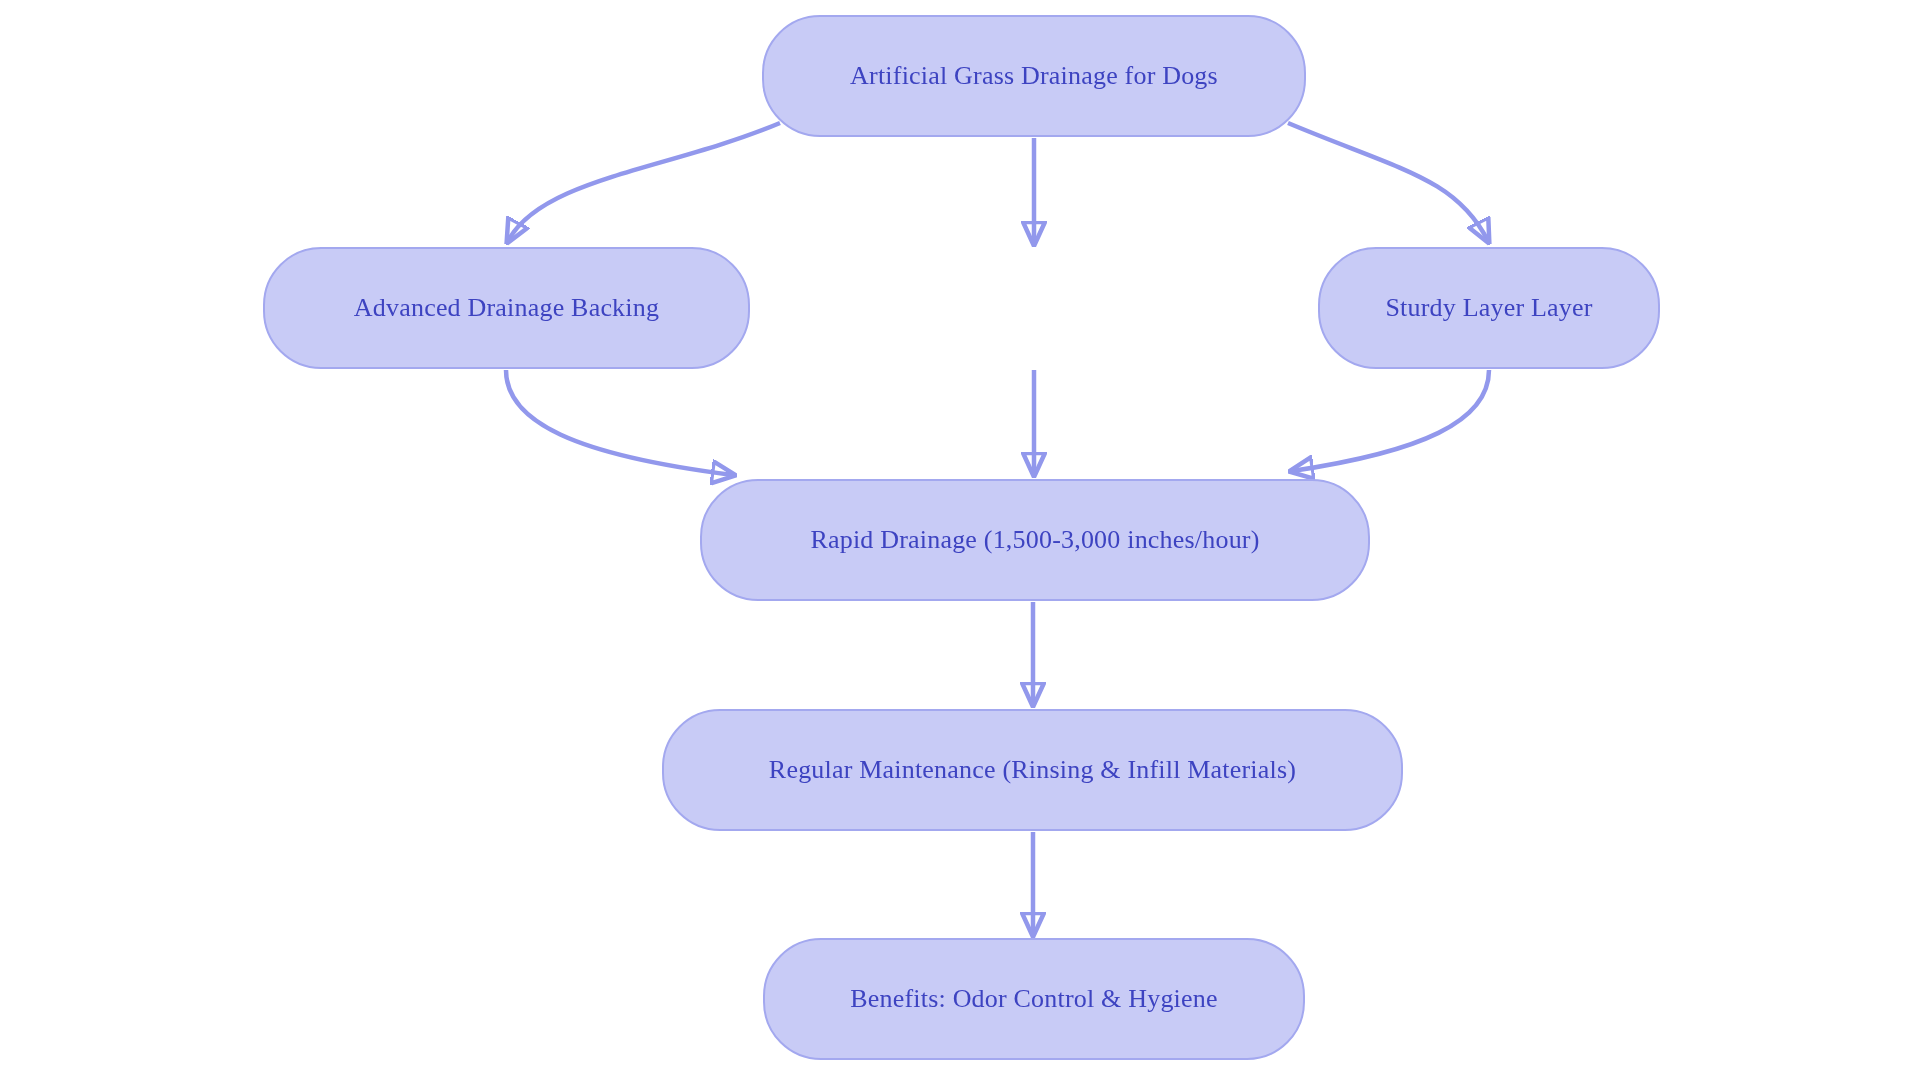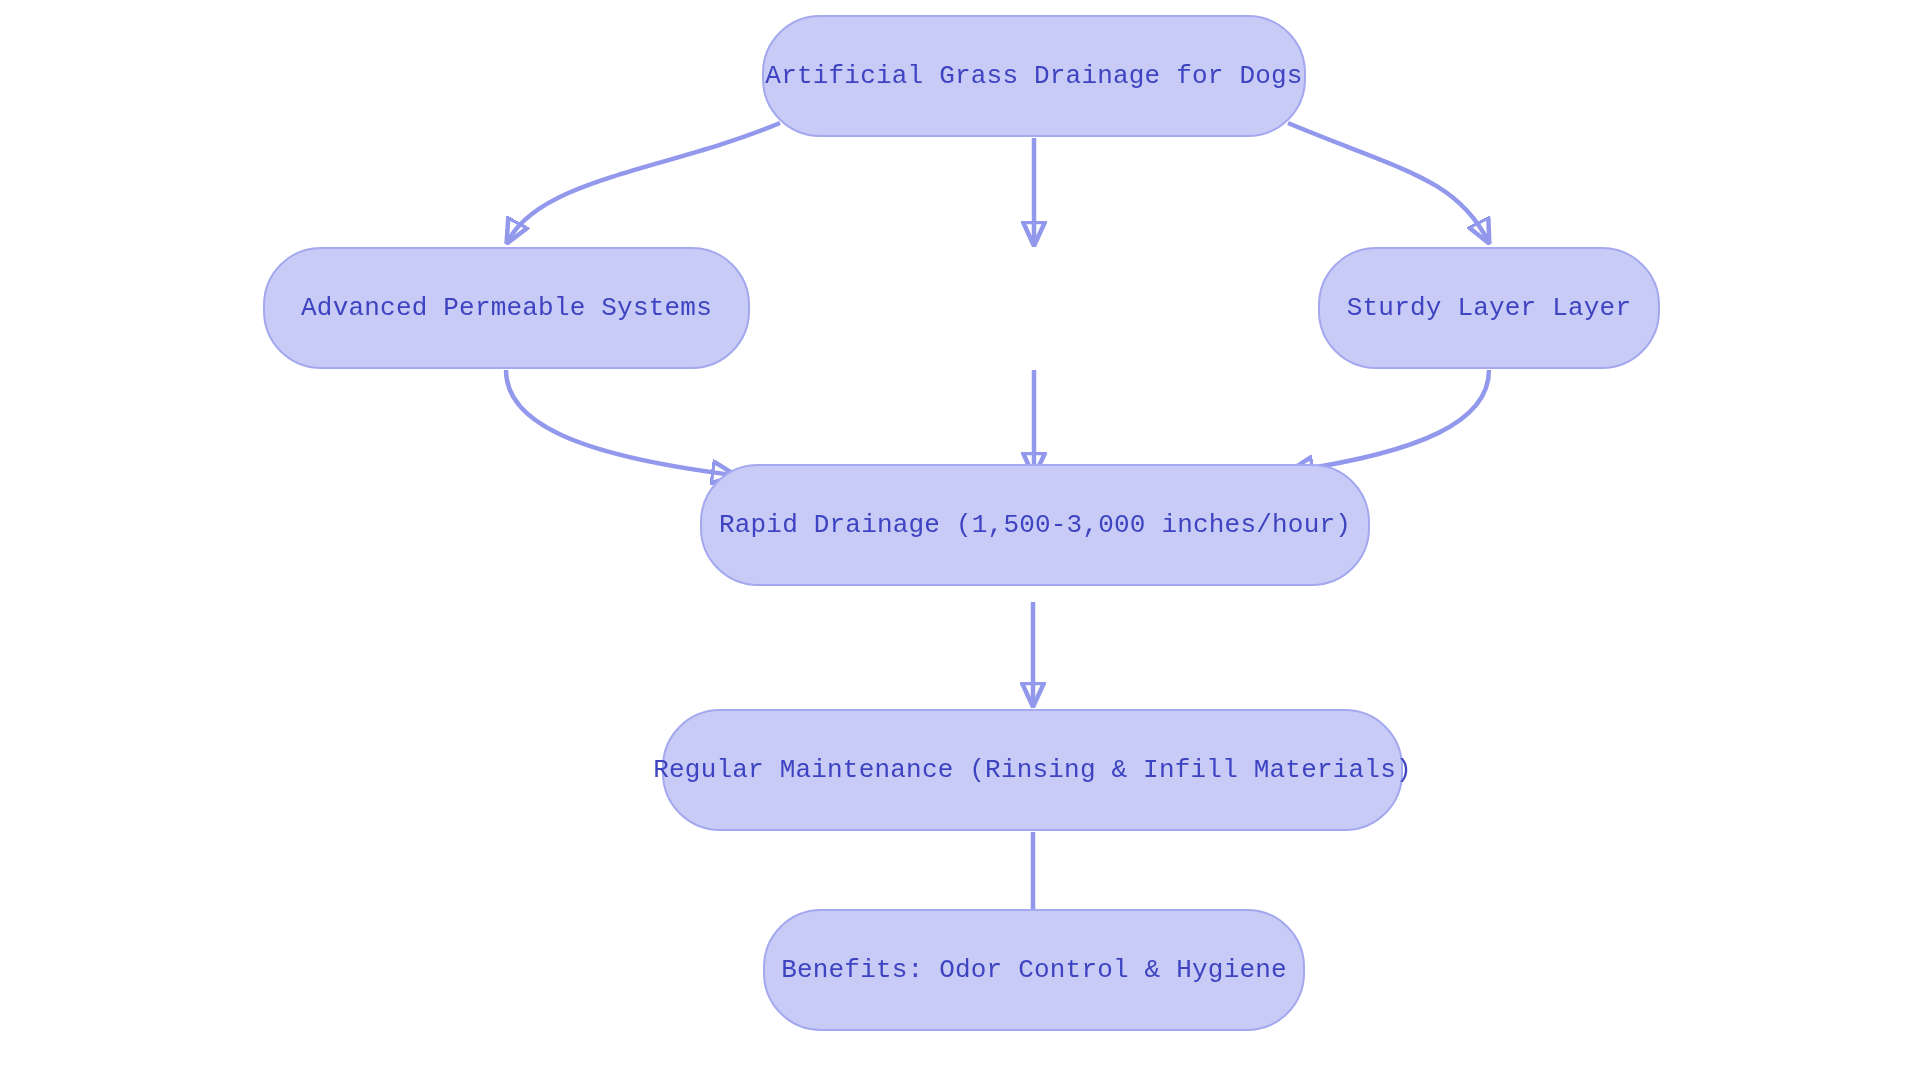--- a/index.html
+++ b/index.html
@@ -10,21 +10,21 @@
     --text: #3d43c1;
   }
   * { margin: 0; padding: 0; box-sizing: border-box; }
   html, body { background: var(--bg); }
   .canvas {
     position: relative;
     width: 1920px;
     height: 1083px;
     background: var(--bg);
     overflow: hidden;
-    font-family: Liberation Mono, monospace;
+    font-family: Liberation Serif, serif;
   }
   .edges {
     position: absolute;
     left: 0; top: 0;
     width: 1920px; height: 1083px;
     pointer-events: none;
   }
   .edges path { stroke: var(--arrow); stroke-width: 4.5; fill: none; }
   .node {
     position: absolute;
@@ -37,23 +37,23 @@
     color: var(--text);
     font-size: 26px;
     letter-spacing: 0.2px;
     text-align: center;
     white-space: nowrap;
   }
   .node-root      { left: 762px;  top: 15px;  width: 544px; height: 122px; }
   .node-advanced  { left: 263px;  top: 247px; width: 487px; height: 122px; }
   .node-permeable { left: 856px;  top: 247px; width: 356px; height: 122px; }
   .node-sturdy    { left: 1318px; top: 247px; width: 342px; height: 122px; }
-  .node-rapid     { left: 700px;  top: 464px; width: 670px; height: 122px; justify-content: center; }
+  .node-rapid     { left: 700px;  top: 479px; width: 670px; height: 122px; justify-content: center; }
   .node-regular   { left: 662px;  top: 709px; width: 741px; height: 122px; justify-content: center; }
-  .node-benefits  { left: 763px;  top: 909px; width: 542px; height: 122px; }
+  .node-benefits  { left: 763px;  top: 938px; width: 542px; height: 122px; }
 </style>
 </head>
 <body>
 
 <div class="canvas">
 
   <svg class="edges" viewBox="0 0 1920 1083" xmlns="http://www.w3.org/2000/svg">
     <defs>
       <marker id="arrowhead" viewBox="0 0 26 26" refX="22" refY="13" markerWidth="26" markerHeight="26" markerUnits="userSpaceOnUse" orient="auto">
         <path d="M1,2 L25,13 L1,24 Z" fill="#9298ec" stroke="none"></path>
@@ -67,21 +67,21 @@
     <path d="M 1489 370 C 1489 422, 1420 452, 1292 471" marker-end="url(#arrowhead)"></path>
     <path d="M 1033 602 L 1033 704" marker-end="url(#arrowhead)"></path>
     <path d="M 1033 832 L 1033 934" marker-end="url(#arrowhead)"></path>
   </svg>
 
   <div class="node node-root">
     <span>Artificial Grass Drainage for Dogs</span>
   </div>
 
   <div class="node node-advanced">
-    <span>Advanced Permeable Systems</span>
+    <span>Advanced Drainage Backing</span>
   </div>
 
 
   <div class="node node-sturdy">
     <span>Sturdy Layer Layer</span>
   </div>
 
   <div class="node node-rapid">
     <span>Rapid Drainage (1,500-3,000 inches/hour)</span>
   </div>

